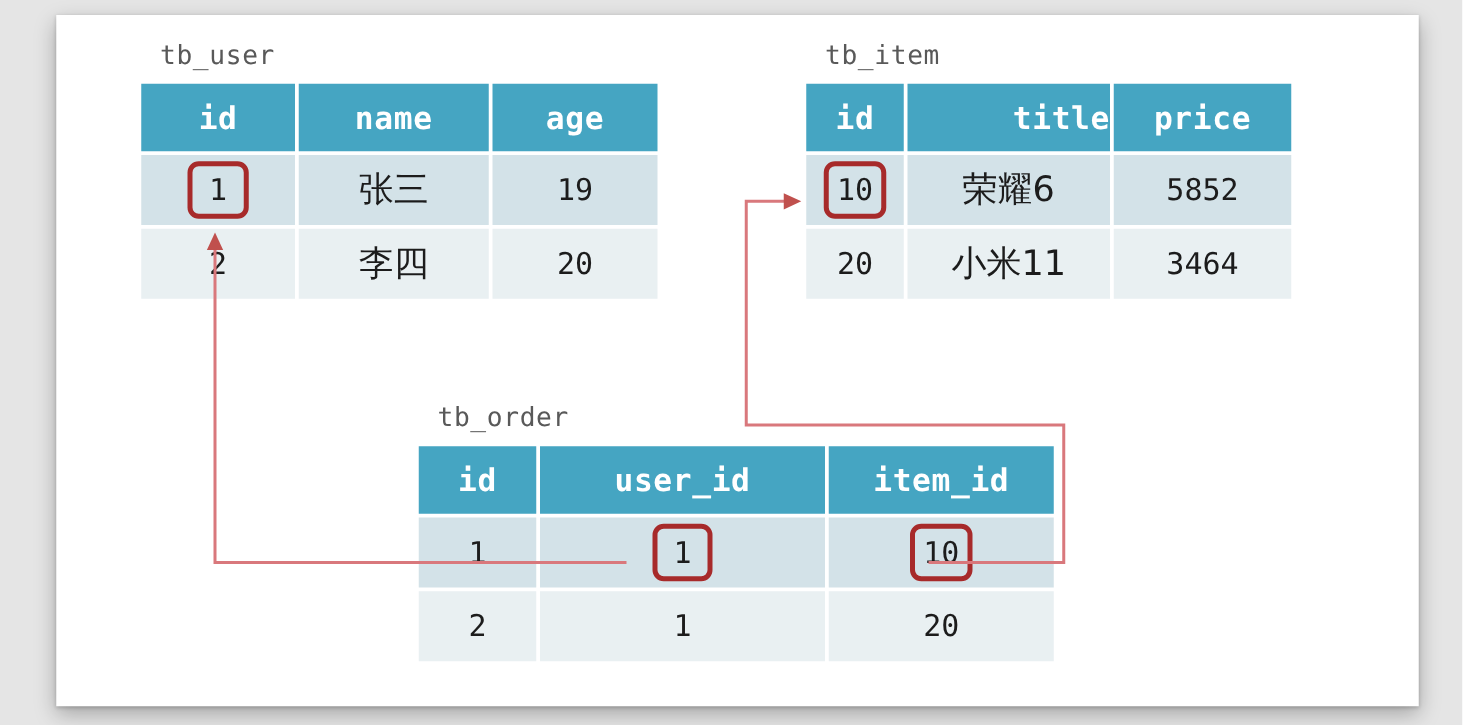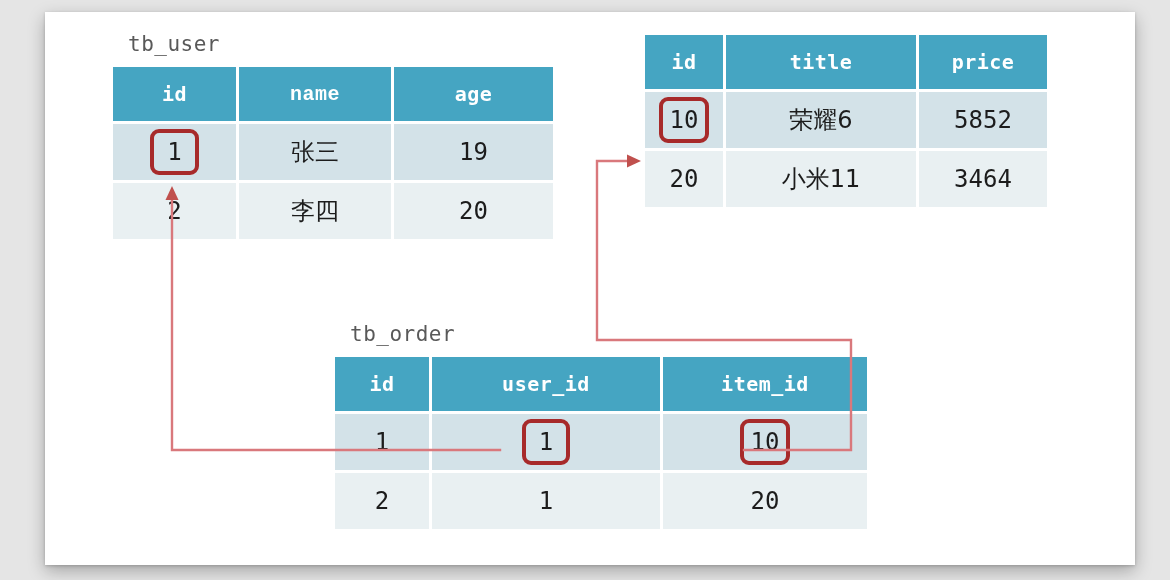--- a/index.html
+++ b/index.html
@@ -52,21 +52,21 @@
   }
   table.db {
     border-collapse: separate;
     border-spacing: 3px 3px;
     margin: 0;
   }
   table.db th {
     background: #45A5C2;
     color: #ffffff;
     font-family: "DejaVu Sans Mono", "Liberation Mono", monospace;
-    font-size: 20px;
+    font-size: 25px;
     font-weight: bold;
     text-align: center;
     padding: 0;
     height: 54px;
     letter-spacing: 0.5px;
   }
   table.db td {
     font-family: "DejaVu Sans Mono", "Liberation Mono", monospace;
     font-size: 24px;
     color: #1c1c1c;
@@ -79,21 +79,21 @@
   tr.row-even td { background: #E9F0F2; }
 
   
   .cellval {
     display: inline-block;
     line-height: 1;
     padding: 2px 1px;
   }
   .cellval.cjk {
     font-family: "DejaVu Sans", "Liberation Sans", sans-serif;
-    font-size: 24px;
+    font-size: 28px;
   }
   
   .hl {
     position: relative;
     display: inline-block;
     padding: 7px 13px;
     border: 4px solid #A72A2A;
     border-radius: 9px;
     line-height: 1;
     box-sizing: border-box;
@@ -105,22 +105,22 @@
 <div id="canvas">
 
   <div id="card"></div>
 
   <div class="table-block" id="tbl-user" style="left:110px; top:32px;">
     <div class="table-caption">tb_user</div>
     <table class="db">
       <thead>
         <tr>
           <th style="width:123px;">id</th>
-          <th style="width:152px;font-family:Liberation Mono, monospace;">name</th>
-          <th style="width:159px;">age</th>
+          <th style="width:152px;">name</th>
+          <th style="width:132px;">age</th>
         </tr>
       </thead>
       <tbody>
         <tr class="row-odd">
           <td>
             <span class="hl">1</span>
           </td>
           <td>
             <span class="cellval cjk">张三</span>
           </td>
@@ -137,26 +137,27 @@
           </td>
           <td>
             <span class="cellval">20</span>
           </td>
         </tr>
       </tbody>
     </table>
   </div>
 
   <div class="table-block" id="tbl-item" style="left:642px; top:32px;">
+    <div class="table-caption">tb_item</div>
     <table class="db">
       <thead>
         <tr>
           <th style="width:78px;">id</th>
-          <th style="width:190px;">title</th>
-          <th style="width:128px;">price</th>
+          <th style="width:162px;text-align:right;">title</th>
+          <th style="width:142px;">price</th>
         </tr>
       </thead>
       <tbody>
         <tr class="row-odd">
           <td>
             <span class="hl" style="padding:7px 7px;">10</span>
           </td>
           <td>
             <span class="cellval cjk">荣耀6</span>
           </td>
@@ -179,21 +180,21 @@
     </table>
   </div>
 
   <div class="table-block" id="tbl-order" style="left:332px; top:322px;">
     <div class="table-caption">tb_order</div>
     <table class="db">
       <thead>
         <tr>
           <th style="width:94px;">id</th>
           <th style="width:228px;">user_id</th>
-          <th style="width:204px;">item_id</th>
+          <th style="width:180px;">item_id</th>
         </tr>
       </thead>
       <tbody>
         <tr class="row-odd">
           <td>
             <span class="cellval">1</span>
           </td>
           <td>
             <span class="hl">1</span>
           </td>

